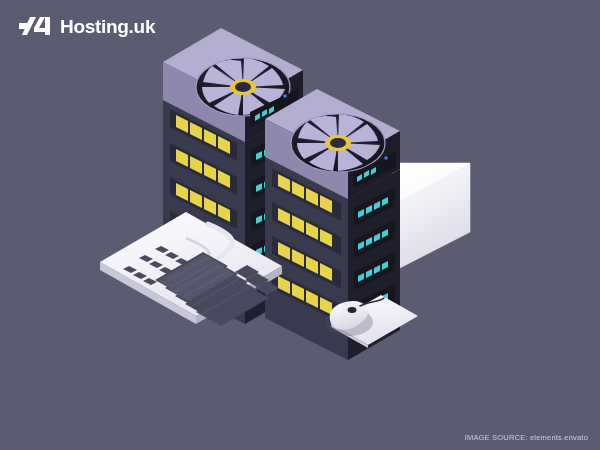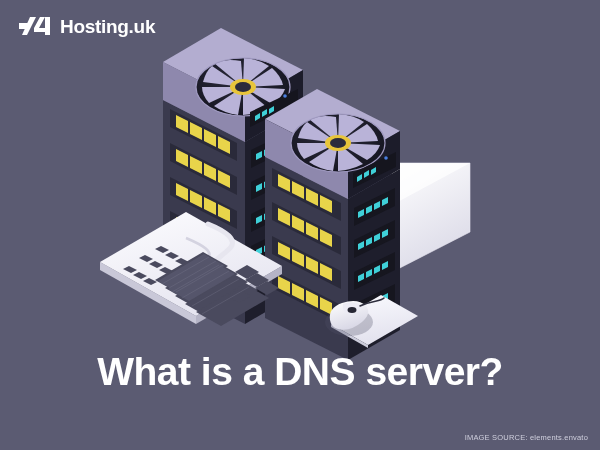--- a/index.html
+++ b/index.html
@@ -374,17 +374,16 @@
   <div class="logo-bar">
     <svg class="logo-mark" viewBox="0 0 34 24">
       <path d="M1 9 L14 9 L9 15 L1 15 Z" fill="#ffffff"></path>
       <path d="M7 4 L13 4 L6 13 L1 13 Z" fill="#ffffff" opacity="0"></path>
       <path d="M12 3 L18 3 L9 21 L4 21 Z" fill="#ffffff"></path>
       <path d="M22 3 L27 3 L21 14 L27 14 L27 3 L32 3 L32 21 L27 21 L27 18 L16 18 L16 14 Z" fill="#ffffff"></path>
     </svg>
     <span class="logo-text">Hosting.uk</span>
   </div>
 
-  <div class="title">What is a DNS server?</div>
 
   <div class="credit">IMAGE SOURCE: elements.envato</div>
 
 </div>
 
 </body></html>

